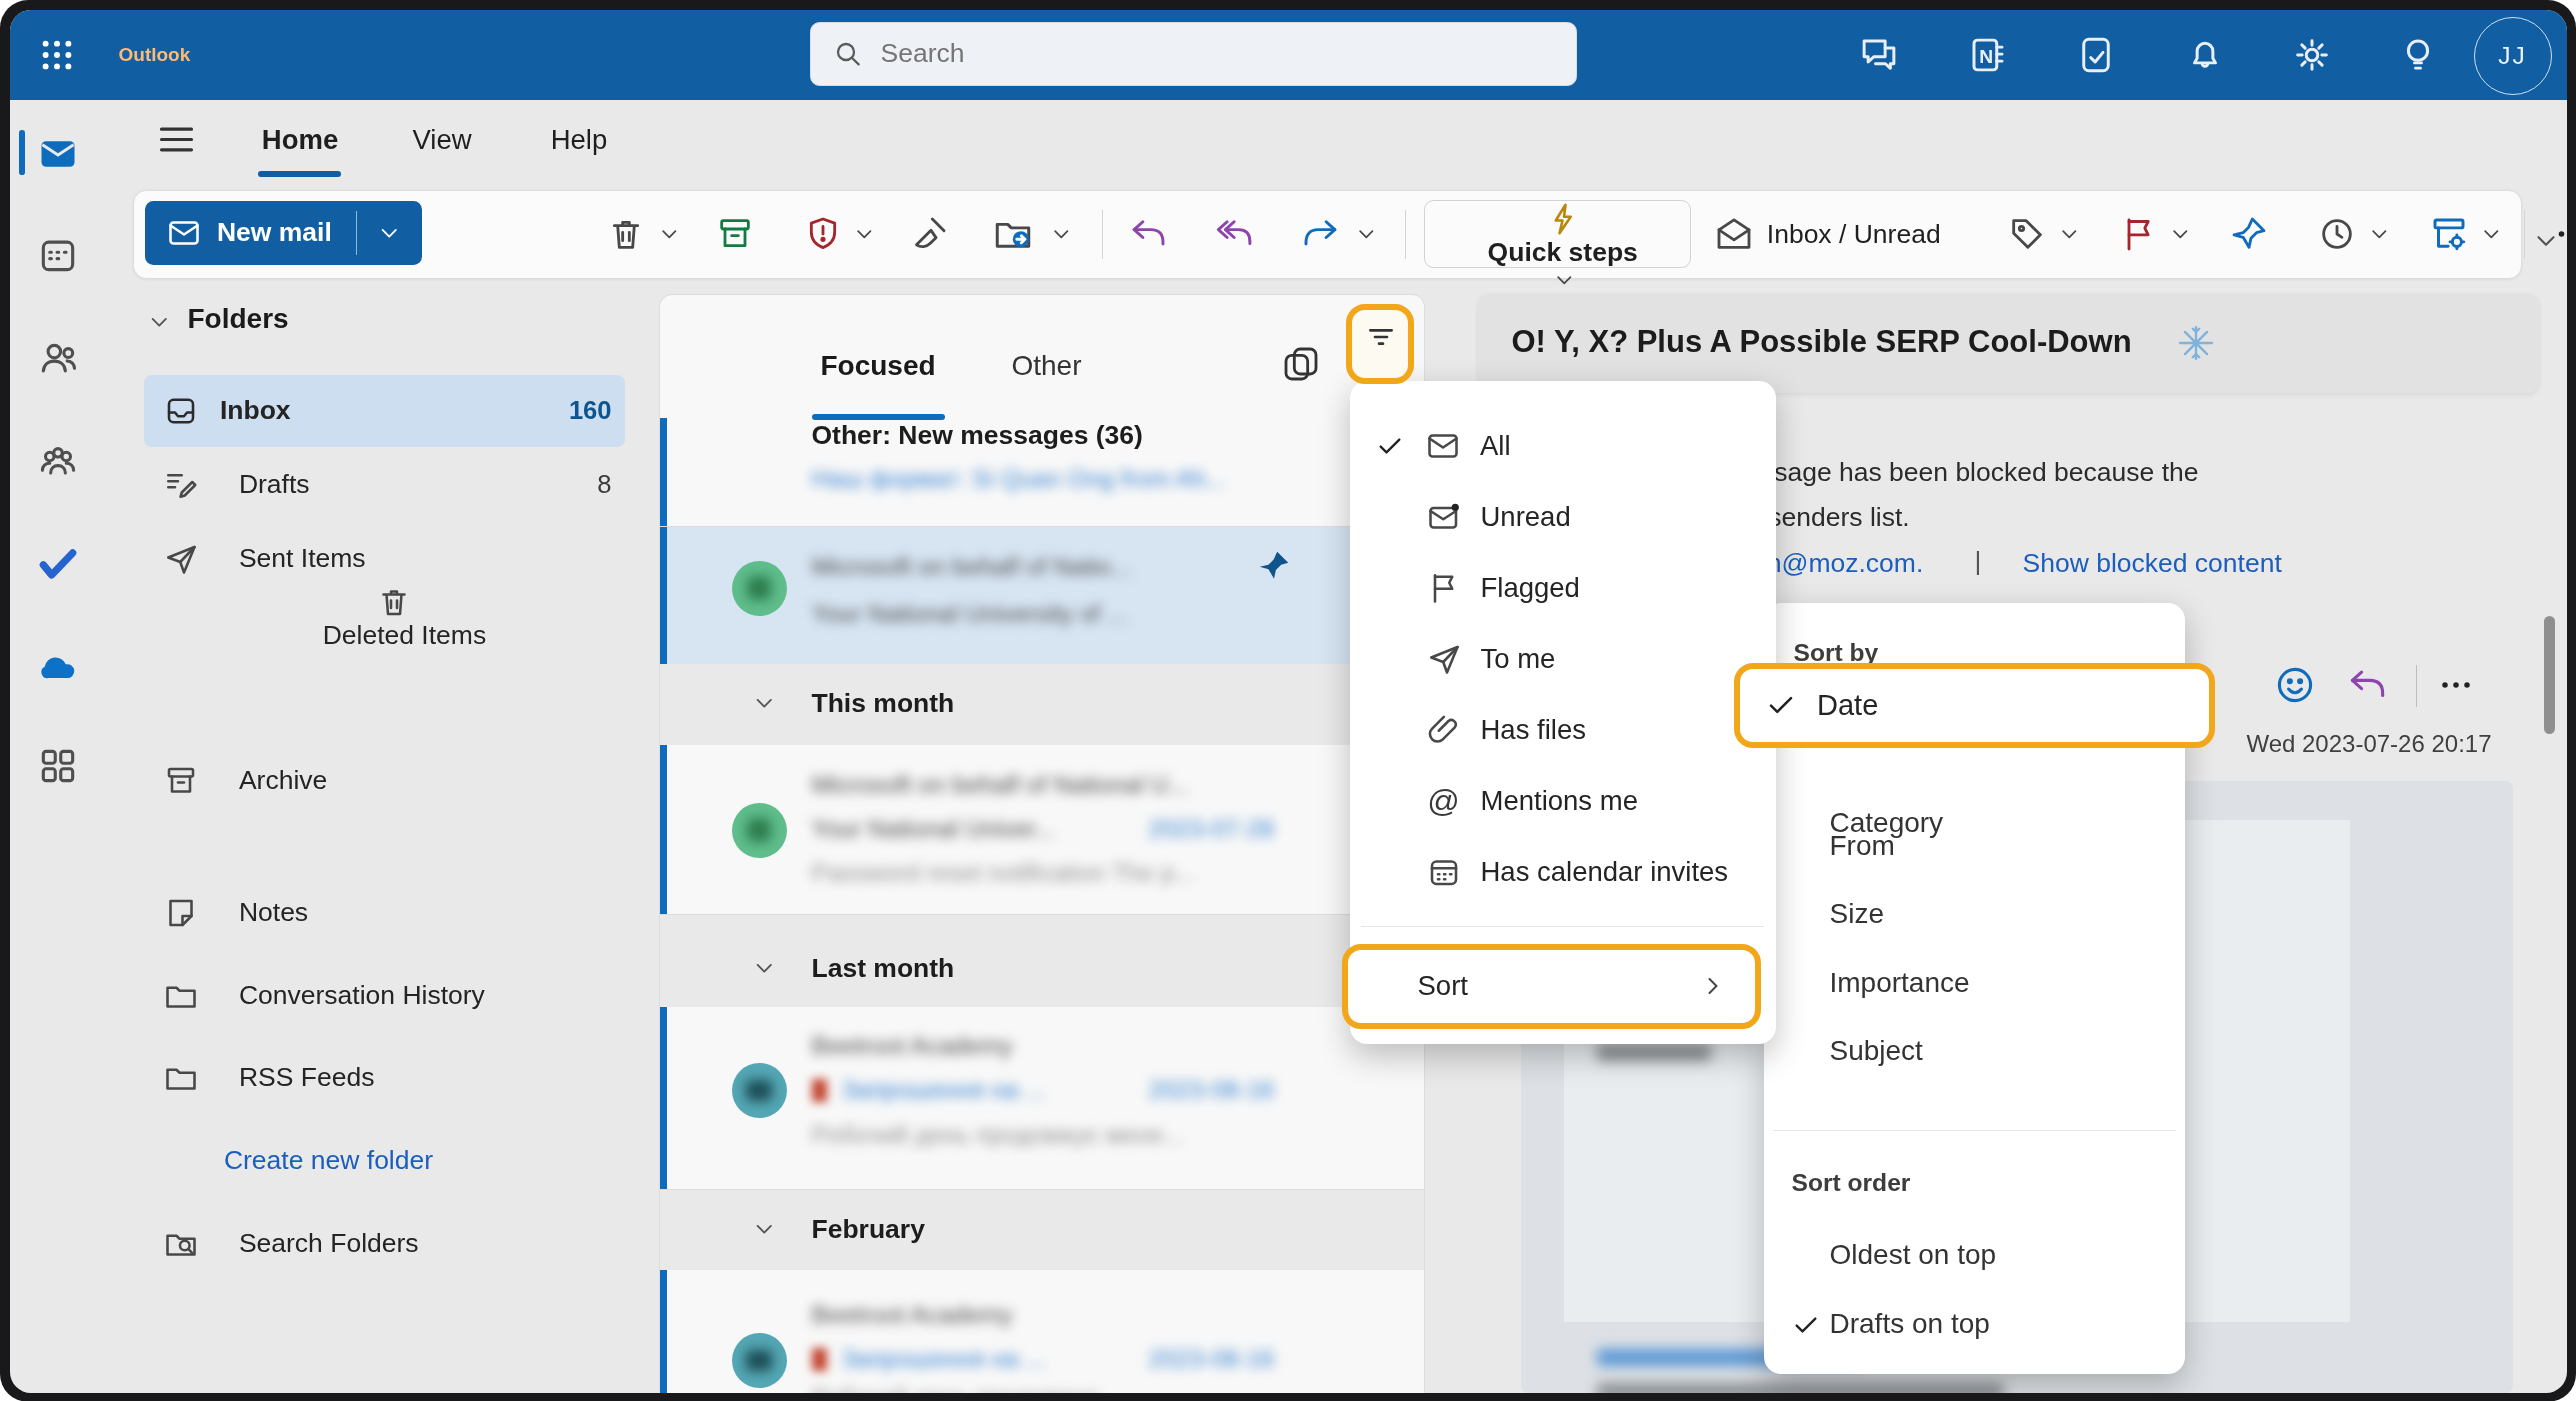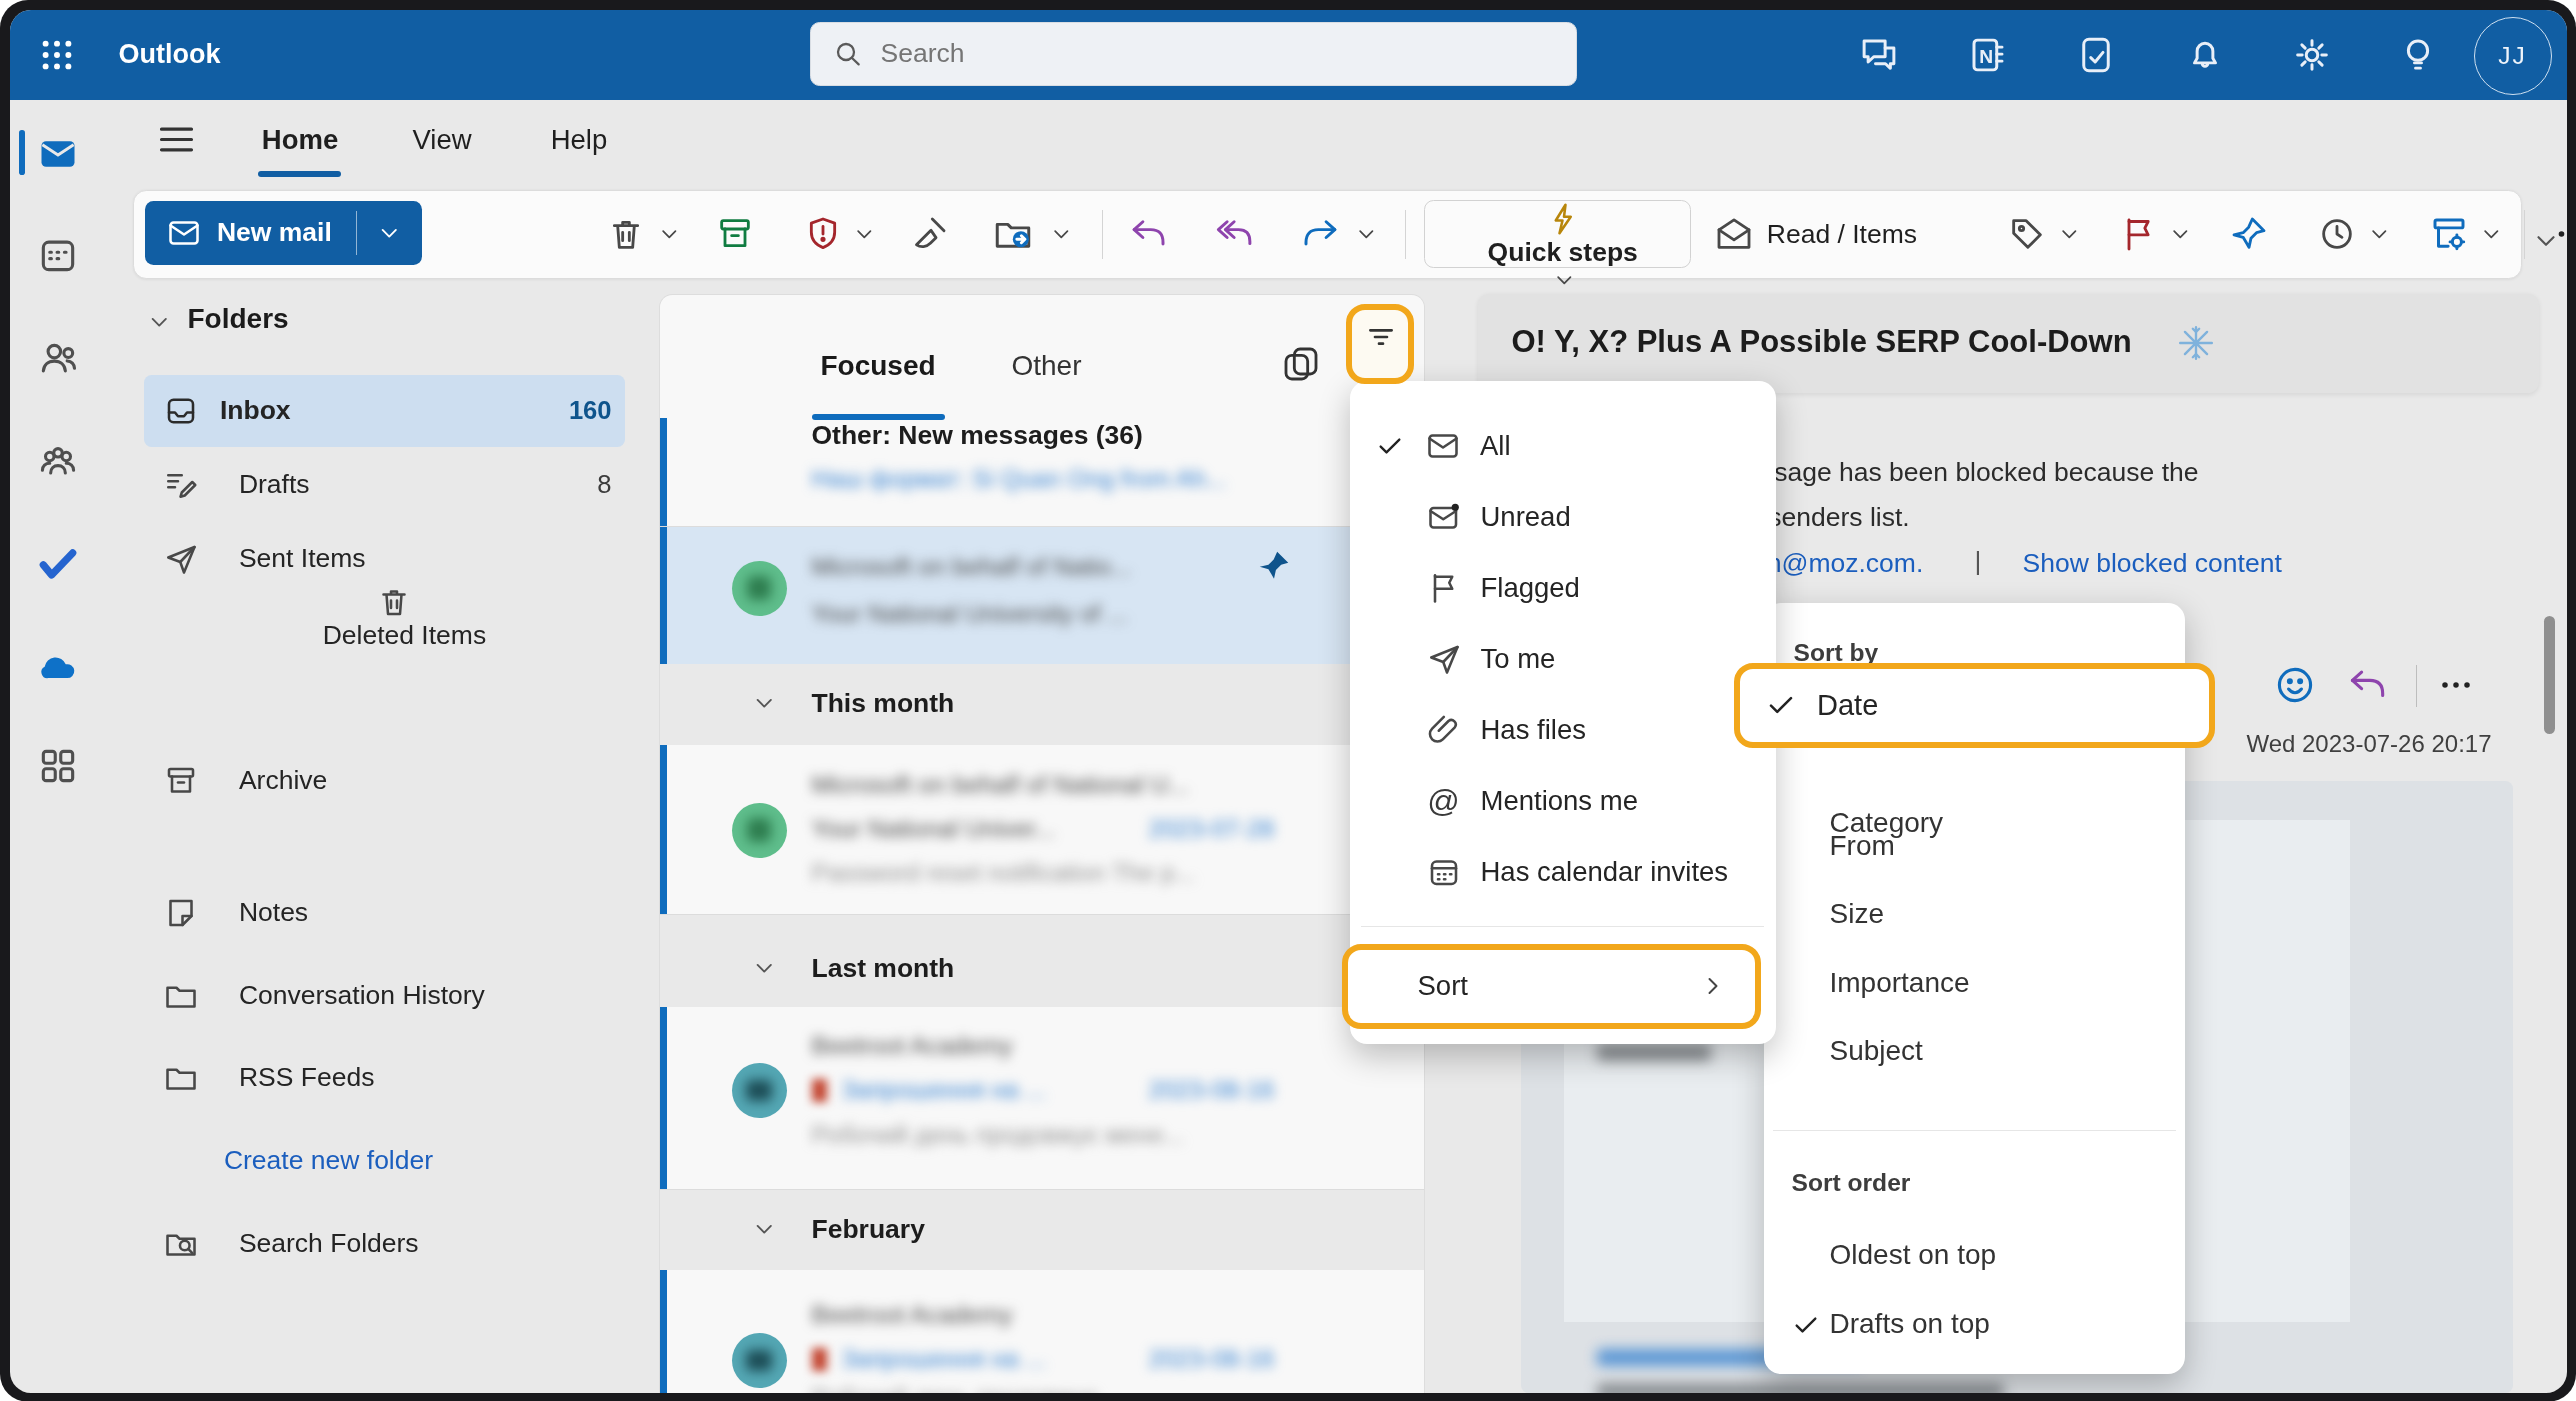--- a/index.html
+++ b/index.html
@@ -53,21 +53,21 @@
               <circle cx="18.5" cy="5.5" r="1.7"></circle>
               <circle cx="5.5" cy="12" r="1.7"></circle>
               <circle cx="12" cy="12" r="1.7"></circle>
               <circle cx="18.5" cy="12" r="1.7"></circle>
               <circle cx="5.5" cy="18.5" r="1.7"></circle>
               <circle cx="12" cy="18.5" r="1.7"></circle>
               <circle cx="18.5" cy="18.5" r="1.7"></circle>
             </g>
           </svg>
     </div>
-    <div class="abs" style="left:109px;top:0;height:90px;display:flex;align-items:center;font-size:27px;font-weight:600;color:#ffffff;">Outlook</div>
+    <div class="abs" style="left:109px;top:0;height:90px;display:flex;align-items:center;font-size:19px;font-weight:600;color:#fdba74;">Outlook</div>
     <div class="searchbox">
       <span>
             <svg class="ic" width="32" height="32" viewBox="0 0 24 24" style="stroke:#5a5a5a;">
               <circle cx="10.5" cy="10.5" r="6"></circle>
               <path d="M15 15l5 4.8"></path>
             </svg>
           </span>
       <input placeholder="Search" style="">
     </div>
     <div class="abs" style="left:1848px;top:24.6px;">
@@ -221,21 +221,21 @@
             <svg class="ic" width="24.6" height="24.6" viewBox="0 0 24 24">
               <path d="M6 9l6 6 6-6"></path>
             </svg>
           </span>
     </div>
     <div class="tbtn" style="left:1580px;">
       <svg class="ic" width="40" height="40" viewBox="0 0 24 24">
             <path d="M3 9.5L12 3.5l9 6V20H3z"></path>
             <path d="M3 9.5l9 6 9-6"></path>
           </svg>
-      <span style="font-size:26.5px;color:#1f1f1f;margin-left:13.3px;">Read / Items</span>
+      <span style="font-size:26.5px;color:#1f1f1f;margin-left:13.3px;">Inbox / Unread</span>
     </div>
     <div class="tbtn" style="left:1873px;">
           <svg class="ic" width="40" height="40" viewBox="0 0 24 24">
             <path d="M4 4h7.5l8.5 8.5-7.5 7.5L4 11.5z"></path>
             <circle cx="8.7" cy="8.7" r="1.3"></circle>
           </svg>
         </div>
     <div class="tbtn" style="left:1923px;">
           <svg class="ic" width="24.6" height="24.6" viewBox="0 0 24 24">
             <path d="M6 9l6 6 6-6"></path>

